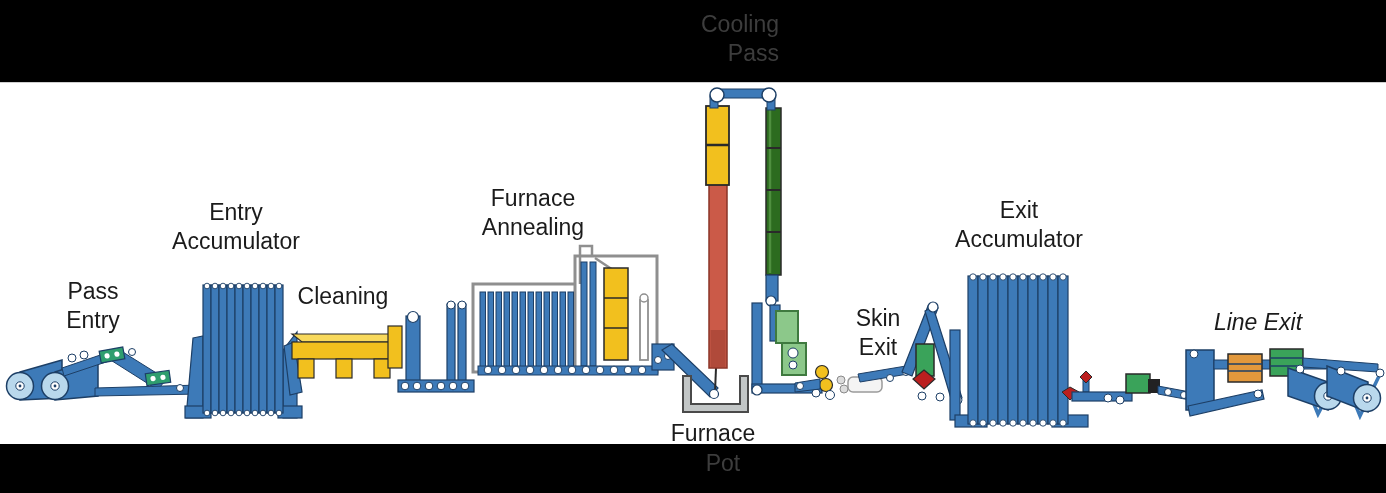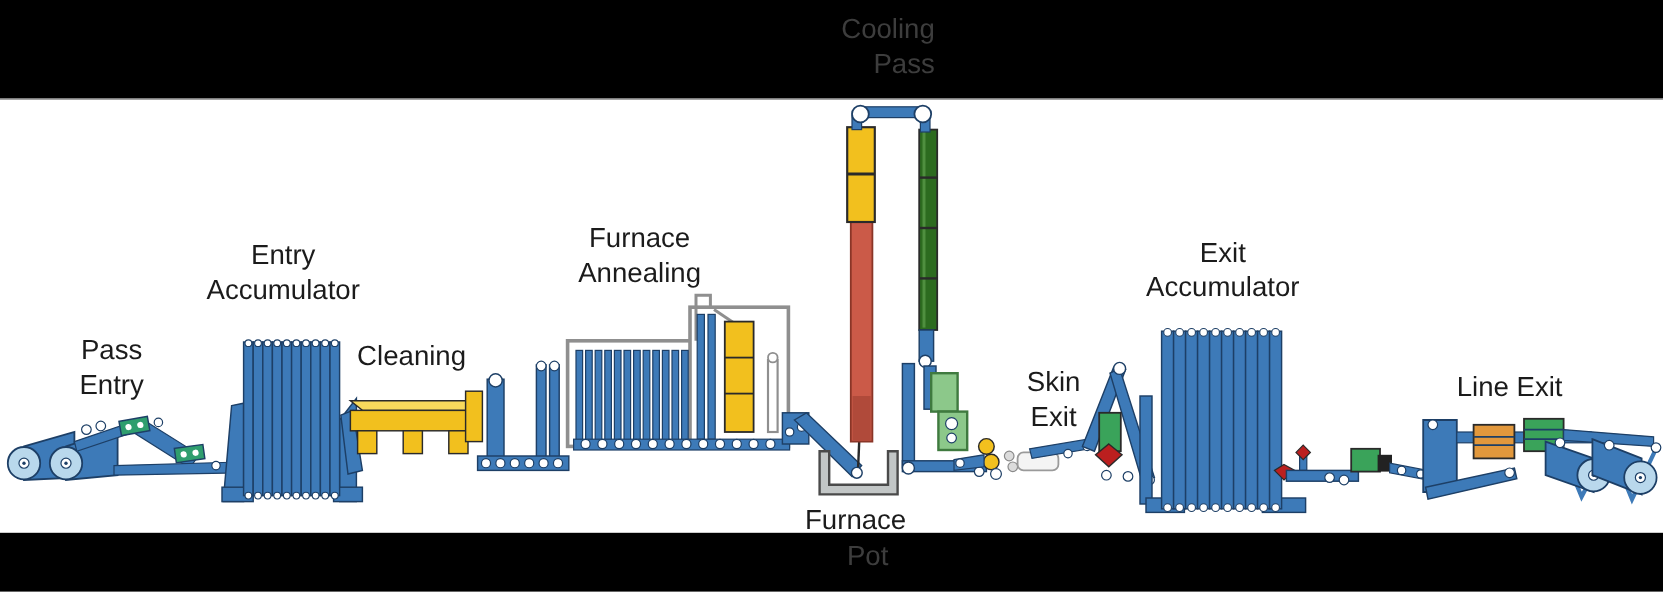--- a/index.html
+++ b/index.html
@@ -55,21 +55,21 @@
   <span>Annealing</span>
 </div>
 <div class="station-label" style="left:841px;top:304px;margin-left:37px;">
   <span>Skin</span>
   <span>Exit</span>
 </div>
 <div class="station-label" style="left:1019px;top:196px;">
   <span>Exit</span>
   <span>Accumulator</span>
 </div>
-<div class="station-label" style="left:1258px;top:308px;">
+<div class="station-label" style="left:1258px;top:308px;font-style:italic;">
   <span>Line Exit</span>
 </div>
 <div class="station-label" style="left:713px;top:419px;">
   <span>Furnace</span>
 </div>
 
 <svg class="diagram" width="1386" height="493" viewBox="0 0 1386 493">
 
   <g>
     <polygon points="20,372 62,360 62,398 20,400" fill="var(--strip-blue)" stroke="var(--strip-dark)" stroke-width="1.5"></polygon>

